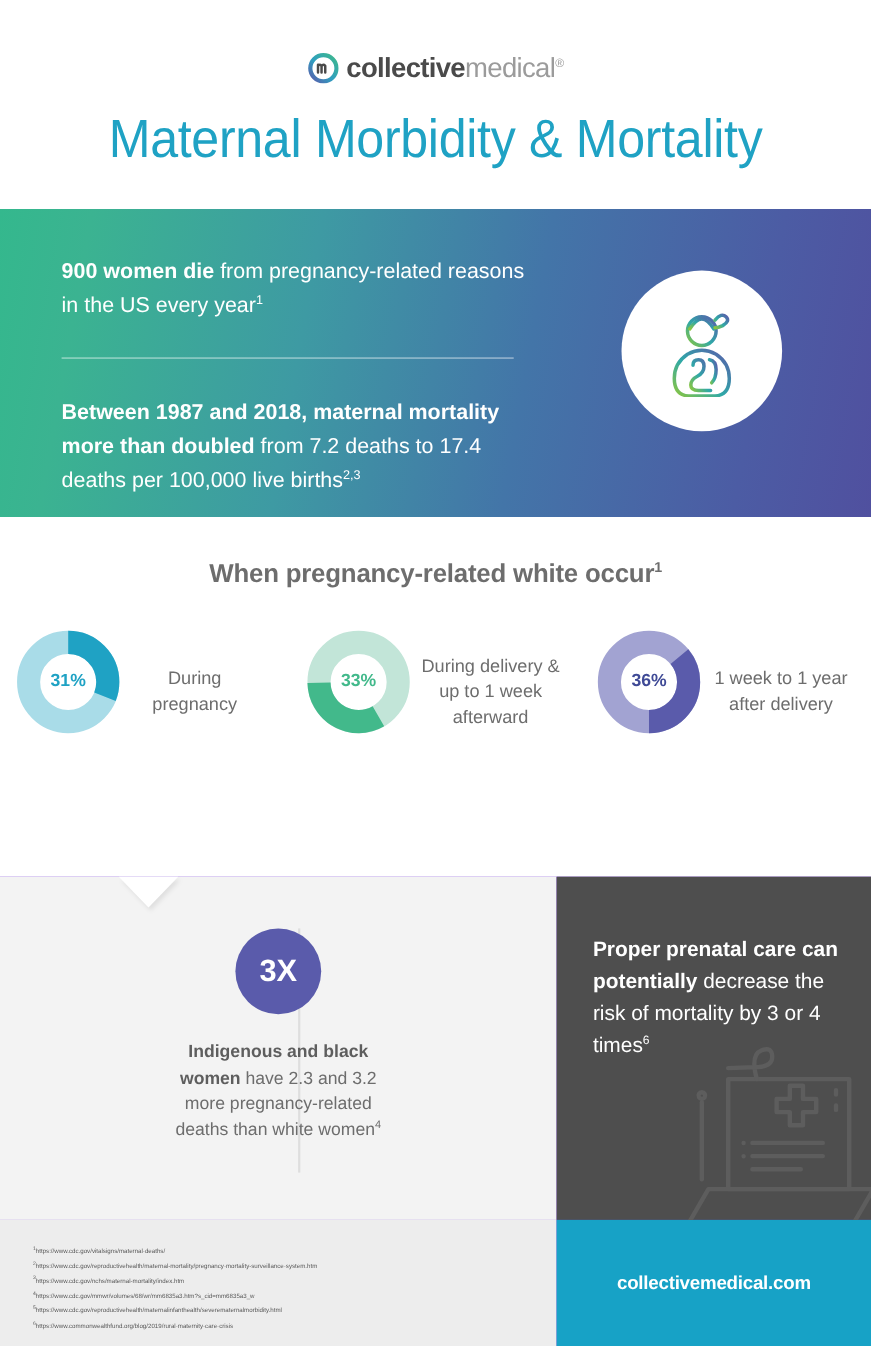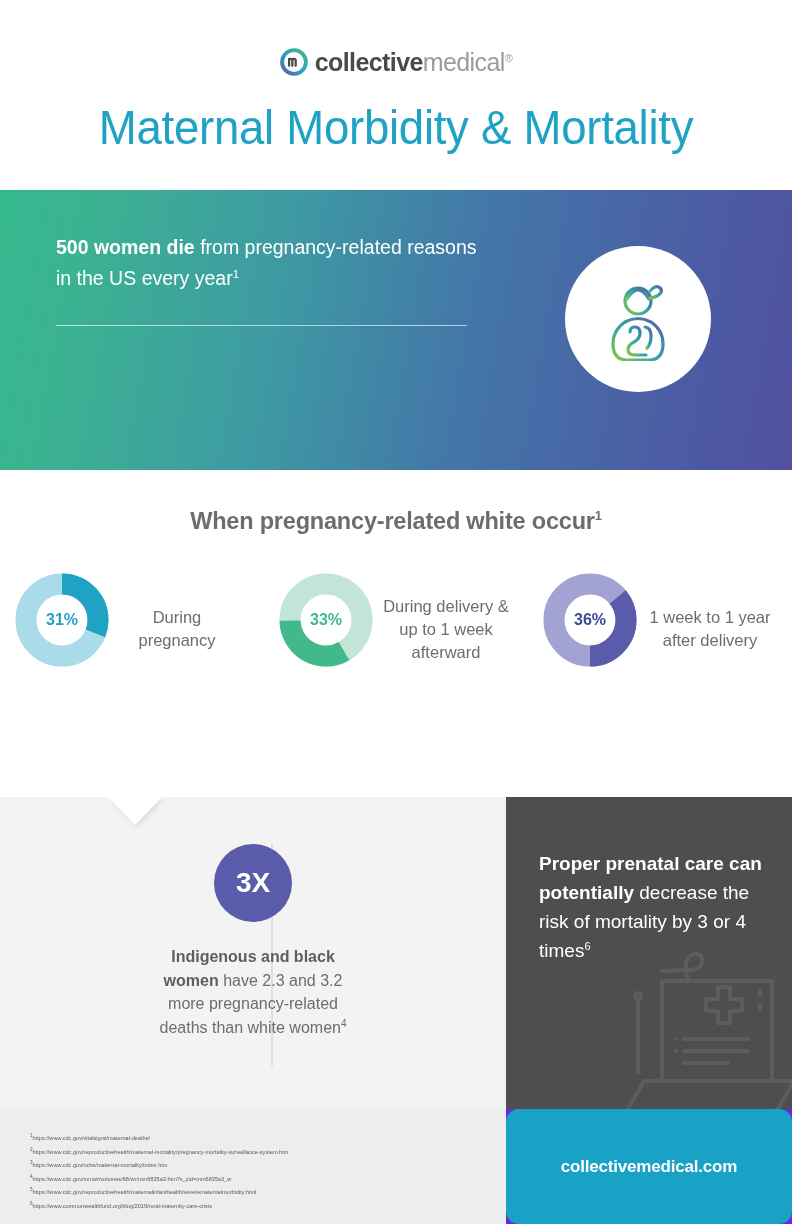--- a/index.html
+++ b/index.html
@@ -132,21 +132,21 @@
   
   .footnotes {
     position:absolute; left:0; top:1109px; width:506px; height:115px;
     background:#ededed; padding:23px 0 0 30px;
   }
   .fn { font-size:5.6px; line-height:13.6px; color:#595959; white-space:nowrap; }
   .fn sup { font-size:4.6px; vertical-align:super; line-height:0; }
 
   .footer {
     position:absolute; left:506px; top:1109px; width:286px; height:115px;
-    background:#17a2c6; display:flex; align-items:center; justify-content:center;border-radius:13px;
+    background:#17a2c6; display:flex; align-items:center; justify-content:center;
   }
   .footer-text { color:#ffffff; font-size:17px; font-weight:bold; letter-spacing:-0.2px; }
 </style>
 </head>
 <body>
 
 <div class="page">
 
   <div class="header">
     <div class="logo-wrap">
@@ -166,23 +166,26 @@
       <span class="logo-text">
         <span class="lt-bold">collective</span><span class="lt-light">medical</span><span class="lt-tm">®</span>
       </span>
     </div>
     <h1 class="main-title">Maternal Morbidity &amp; Mortality</h1>
   </div>
 
   <div class="band">
     <div class="band-text">
       <p class="band-p">
-        <b>500 women die</b><span> from pregnancy-related reasons in the US every year</span><sup>1</sup>
+        <b>900 women die</b><span> from pregnancy-related reasons in the US every year</span><sup>1</sup>
       </p>
       <div class="band-rule"></div>
+      <p class="band-p">
+        <b>Between 1987 and 2018, maternal mortality more than doubled</b><span> from 7.2 deaths to 17.4 deaths per 100,000 live births</span><sup>2,3</sup>
+      </p>
     </div>
     <div class="band-icon-circle">
       <span>
         <svg viewBox="0 0 74 84" xmlns="http://www.w3.org/2000/svg">
           <defs>
             <linearGradient id="lgicon" x1="0" y1="1" x2="1" y2="0">
               <stop offset="0%" stop-color="#8cc63f"></stop>
               <stop offset="45%" stop-color="#2fa8a8"></stop>
               <stop offset="100%" stop-color="#5a5bab"></stop>
             </linearGradient>

